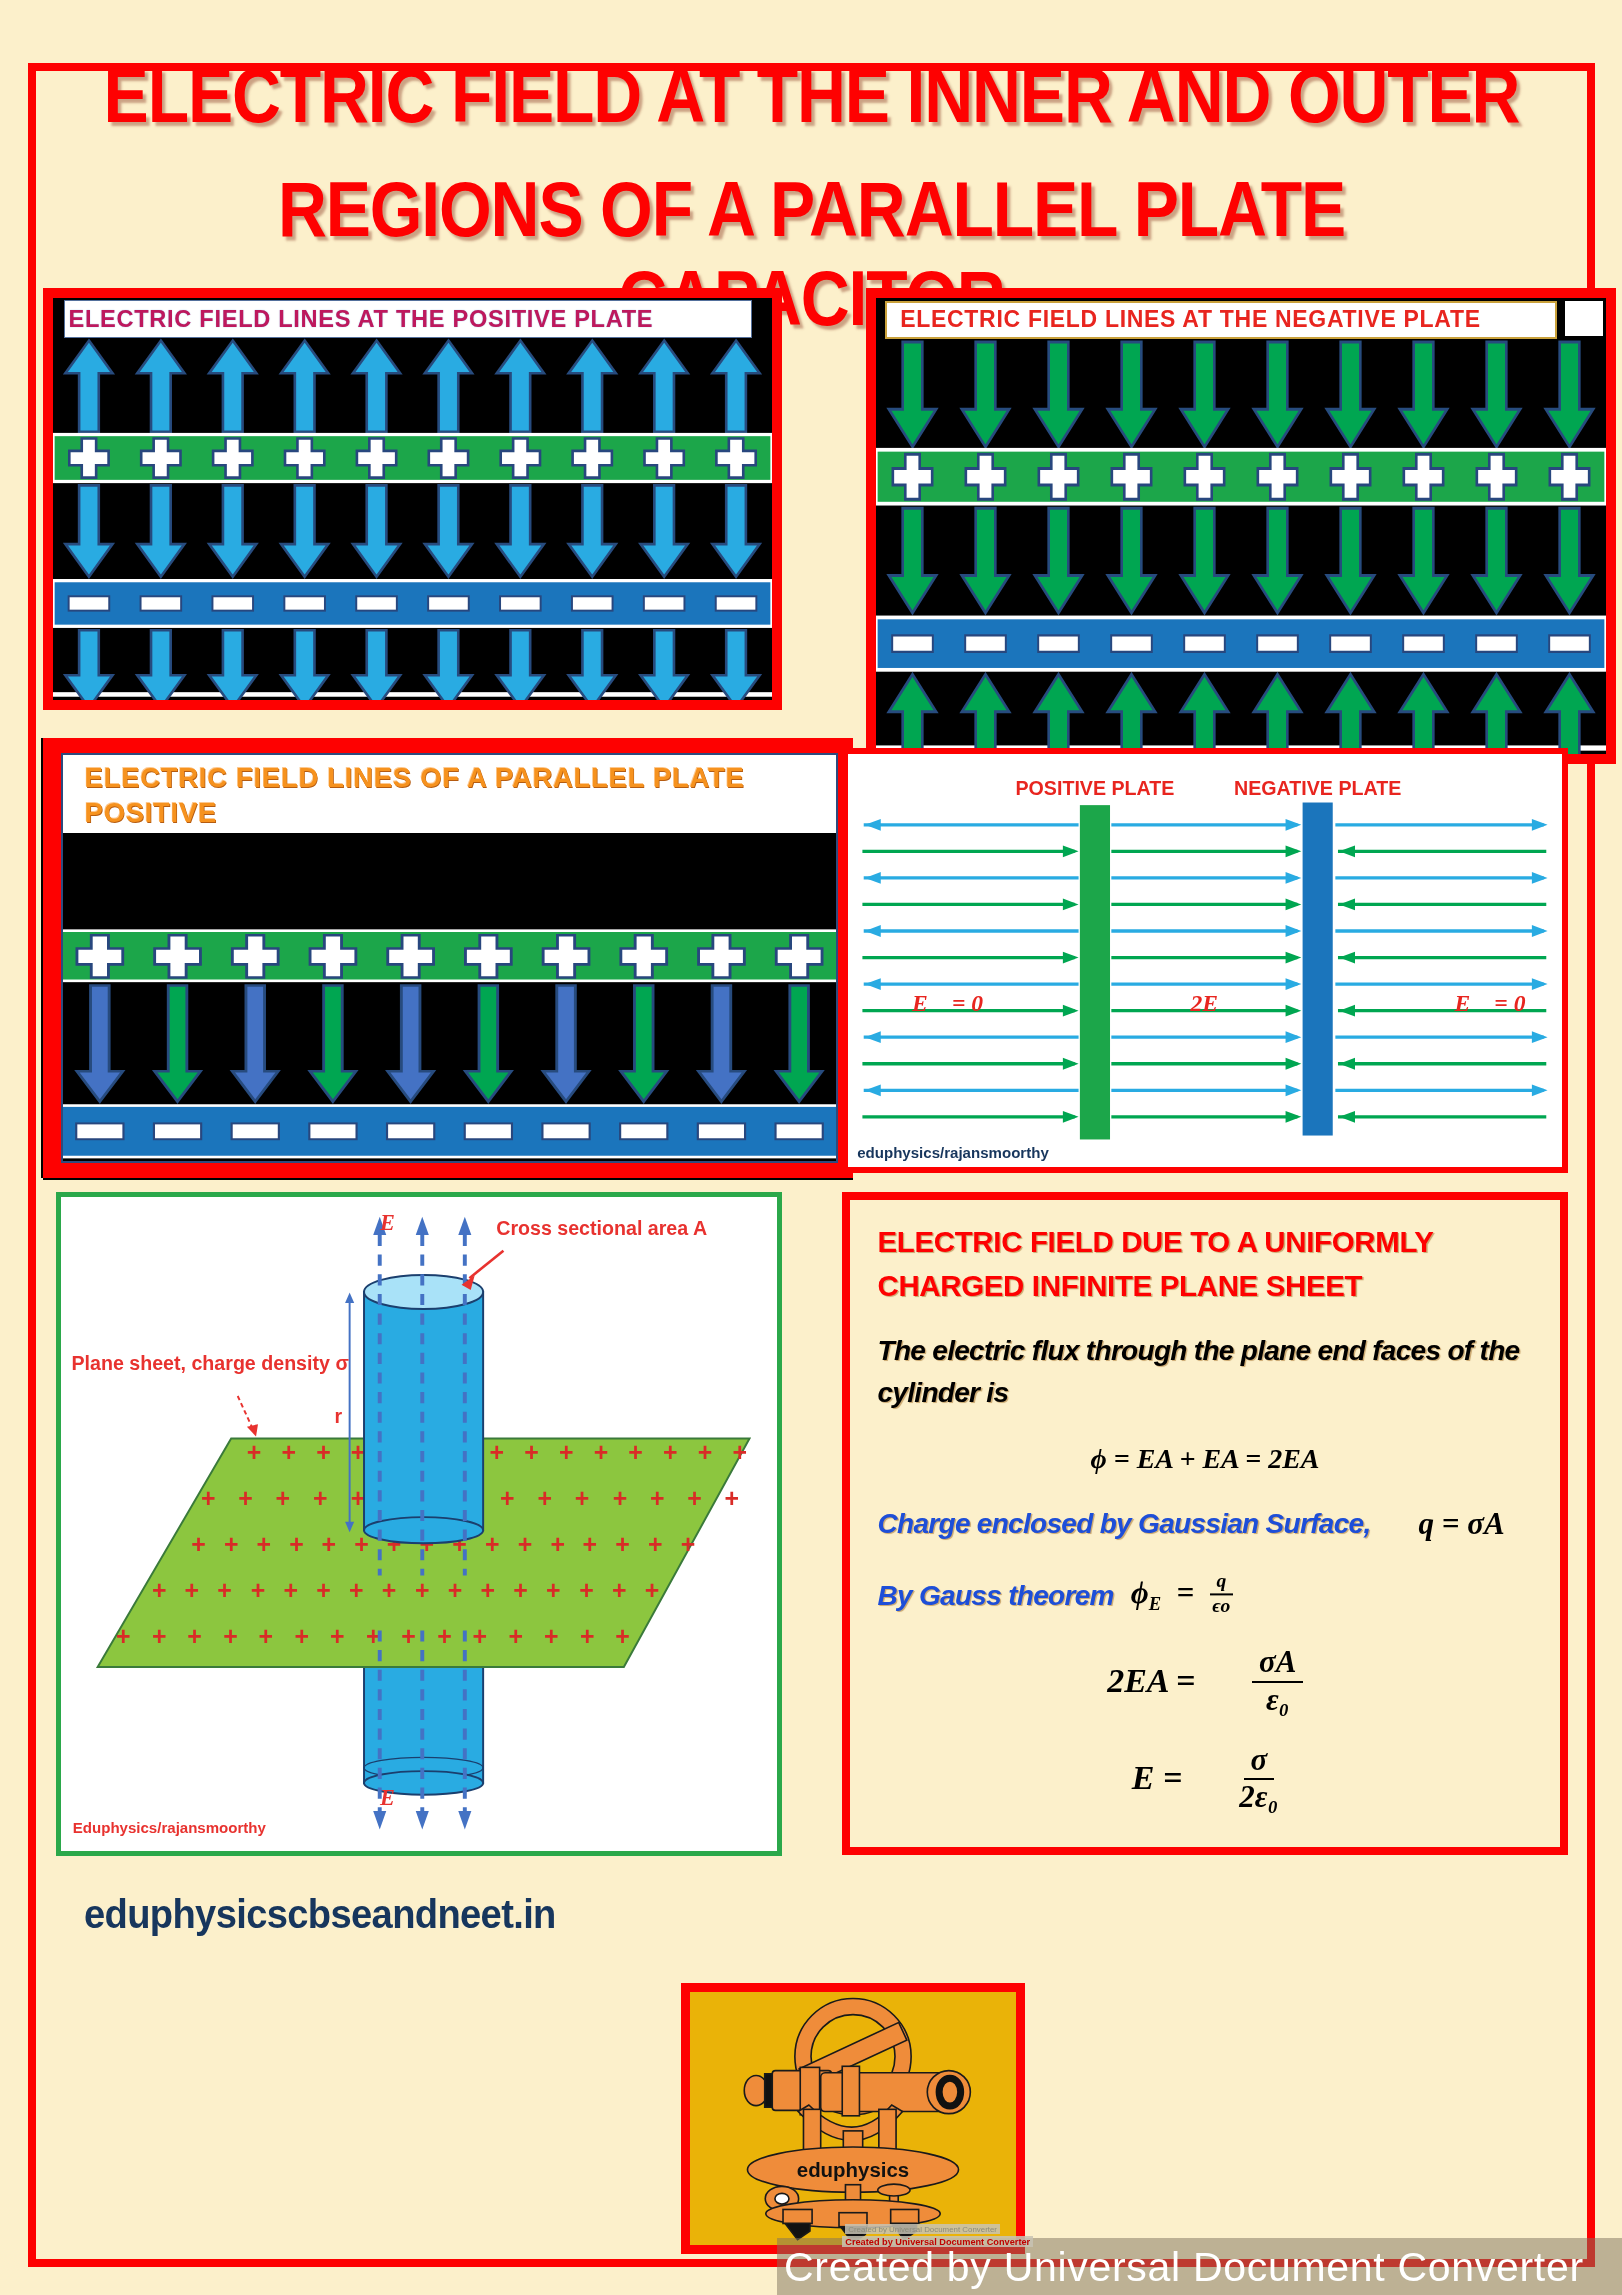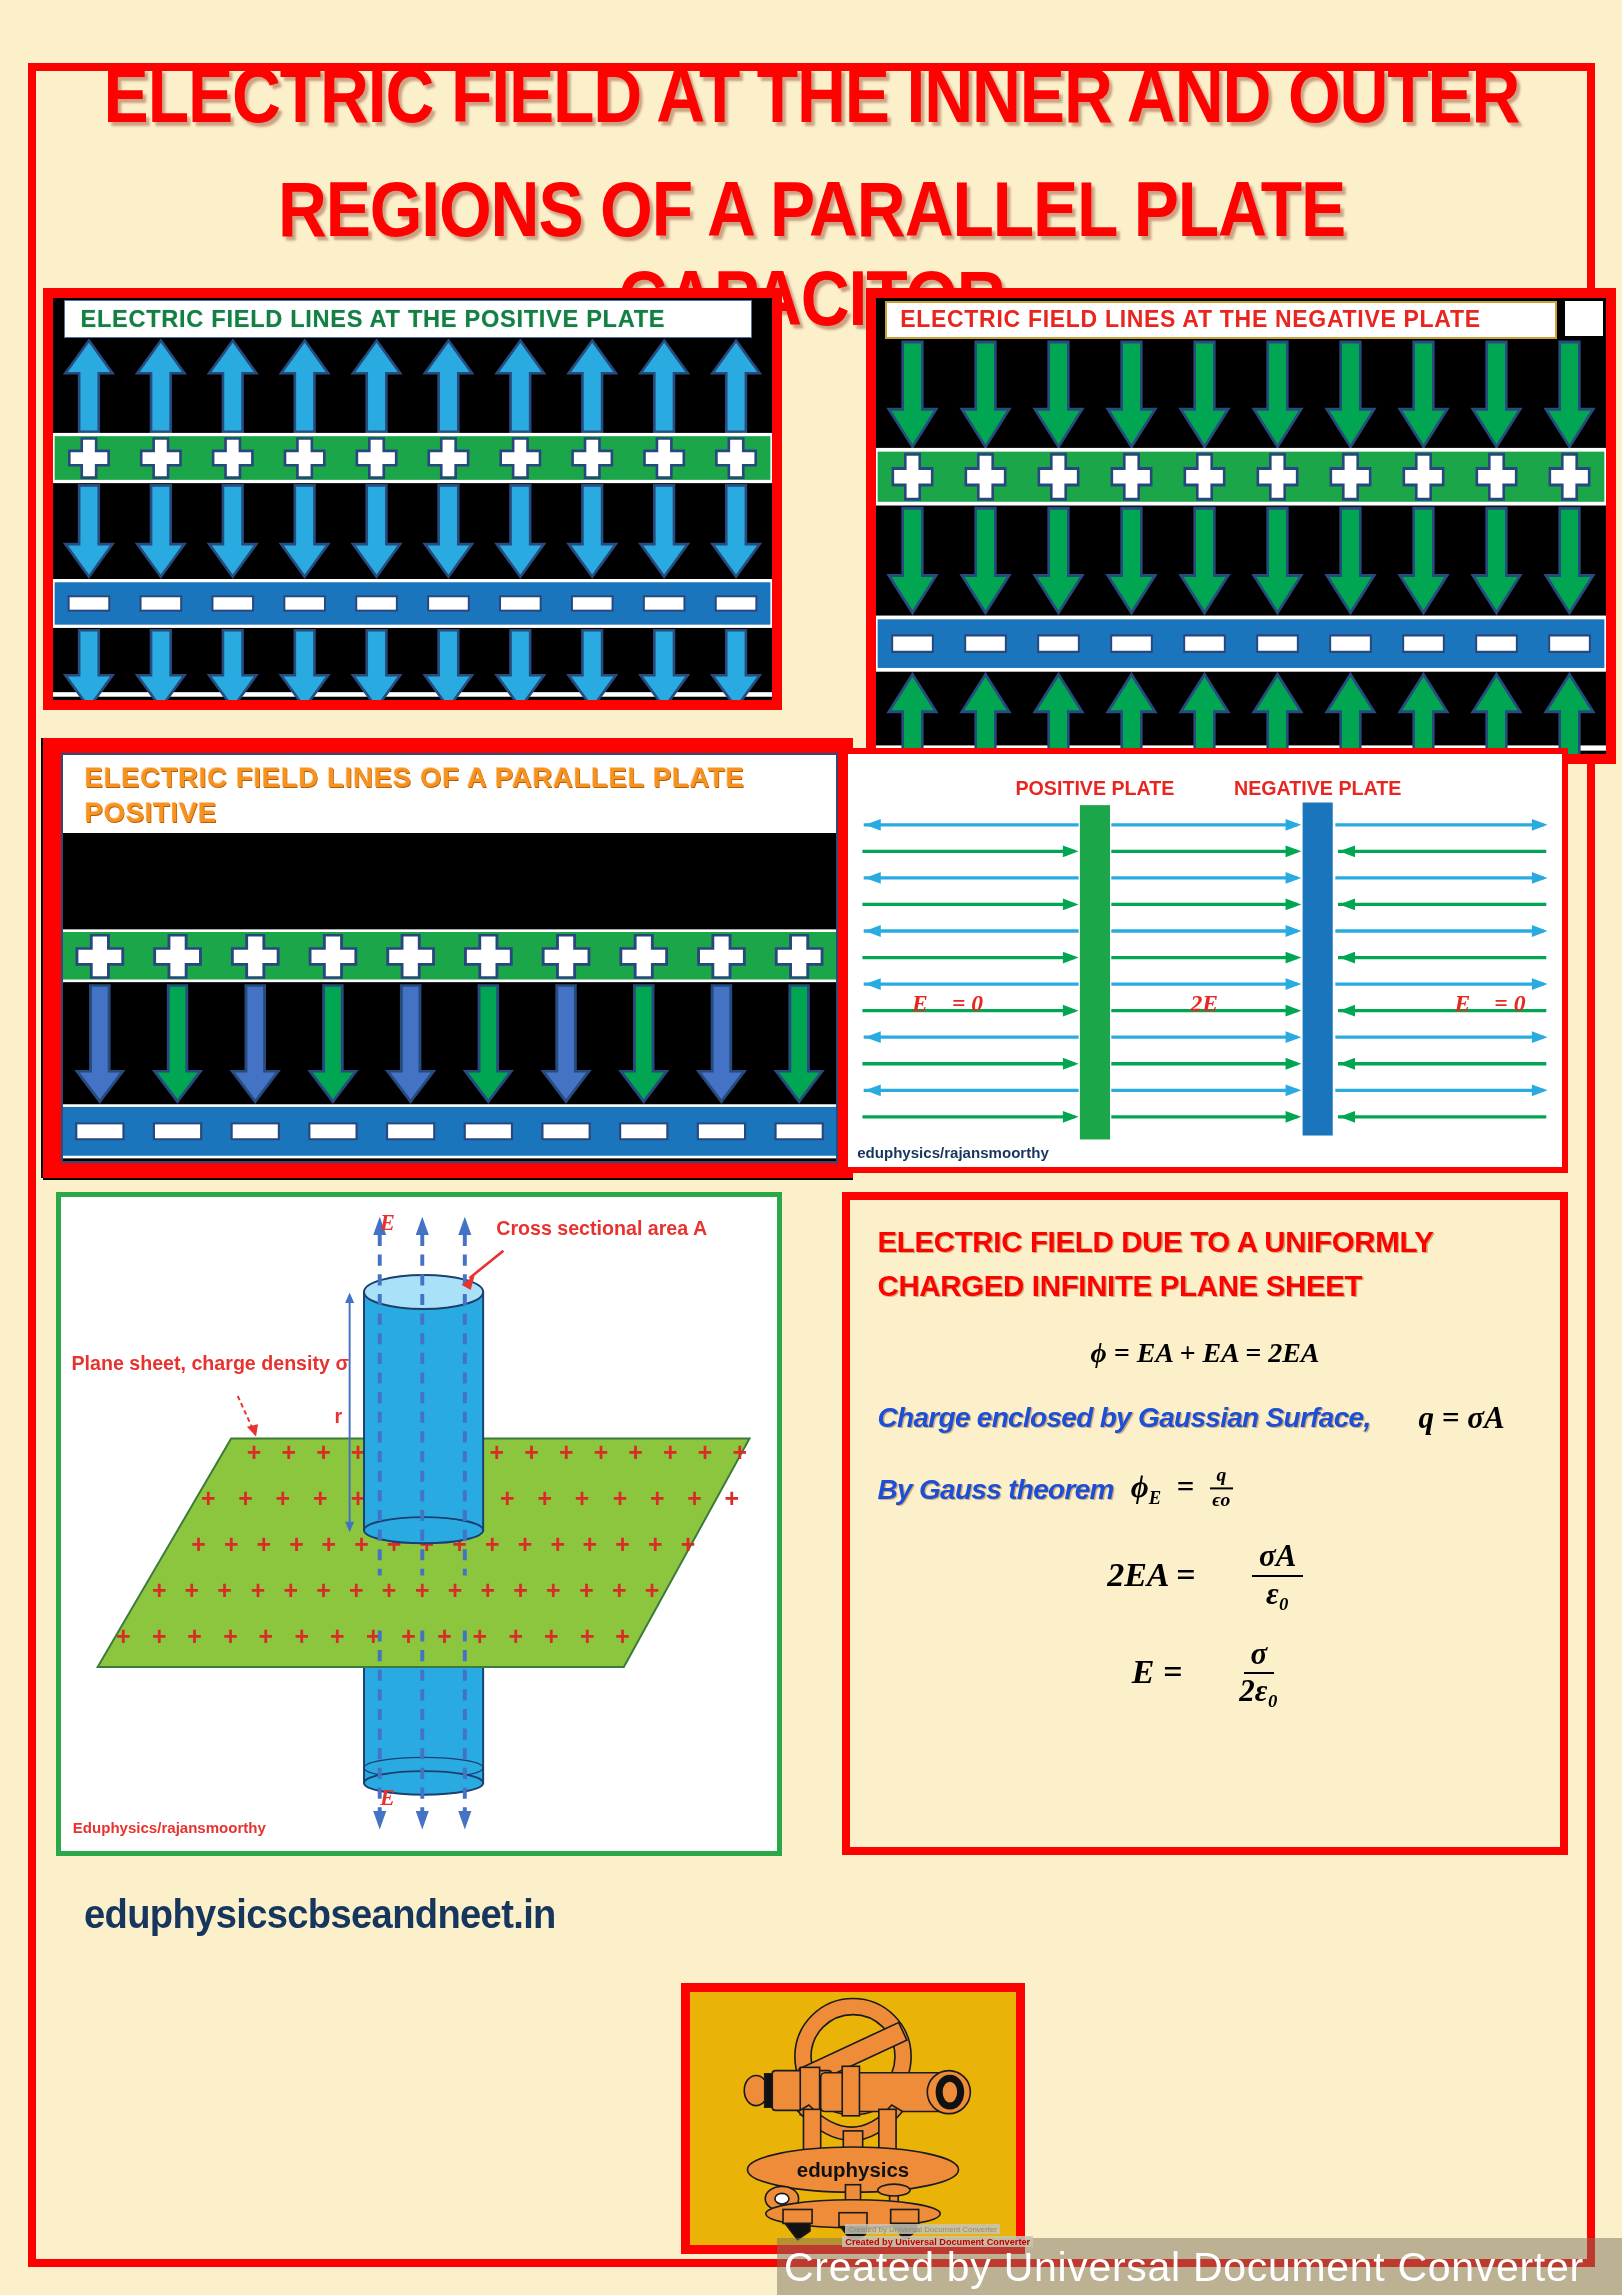--- a/index.html
+++ b/index.html
@@ -9,21 +9,21 @@
   .title { position:absolute; width:100%; text-align:center; color:#FE0101; font-weight:700;
            font-size:77px; letter-spacing:-1.3px; transform:scaleX(.88);
            text-shadow:3.9px 3.9px 2.6px rgba(130,45,25,.4); }
   .title.l1 { top:51px; } .title.l2 { top:165px; }
 
   .panel { position:absolute; }
   .fpanel { background:#000; border:10.5px solid #FE0101; display:flex; flex-direction:column; }
   .pos { left:43px; top:288px; width:739px; height:422px; }
   .neg { left:826px; top:288px; width:750px; height:476px;margin-left:40px; }
   .ptitle { height:38px; display:flex; align-items:center; font-weight:700; letter-spacing:0.7px; flex:0 0 auto; }
-  .pos-t { background:#fff; color:#15803d; font-size:23.6px; margin:2px 19.6px 0 10.5px; padding-left:16px;
+  .pos-t { background:#fff; color:#be185d; font-size:23.6px; margin:2px 19.6px 0 10.5px; padding-left:4px;
            border:1.3px solid #54709C; text-shadow:0 0 1.3px #9DC3E6; }
   .neg-t { background:#fff; color:#E8251F; font-size:23px; margin:2.6px 0 0 9.2px; width:92%; padding-left:13px;
            border:2px solid #C9A13B; }
   .neg-corner { position:absolute; right:2.6px; top:2.6px; width:38px; height:35px; background:#fff; }
   .fpanel svg, .cap svg { display:block; width:100%; flex:1 1 auto; }
 
   .cap { left:43px; top:738px; width:810px; height:440px; background:#000;
          border:15.7px solid #FE0101; border-left-width:18.3px; display:flex; flex-direction:column;
          box-shadow:-2px 0 0 #000, 0 2px 0 #000; }
   .cap-hairline { position:absolute; inset:0; border:2px solid #2E4B7E; pointer-events:none; z-index:5; }
@@ -475,20 +475,21 @@
       <text class="g-evec" x="512" y="928" text-anchor="middle">E⃗</text>
       <text class="g-red-label" x="665" y="58">Cross sectional area A</text>
       <text class="g-red-label" x="16" y="264">Plane sheet, charge density σ</text>
       <text class="g-red-label" x="418" y="346">r</text>
       <text class="g-cap" x="18" y="972">Eduphysics/rajansmoorthy</text>
     </svg>
   </section>
 
   <section class="panel deriv">
     <div class="deriv-title">ELECTRIC FIELD DUE TO A UNIFORMLY CHARGED INFINITE PLANE SHEET</div>
+    <div class="deriv-body">The electric flux through the plane end faces of the cylinder is</div>
     <div class="eq eq-center">ϕ = EA + EA = 2EA</div>
     <div class="mix-line">
       <span class="txt">Charge enclosed by Gaussian  Surface,</span>
       <span class="eq sp1">q = σA</span>
     </div>
     <div class="mix-line">
       <span class="txt">By Gauss theorem</span>
       <span class="eq sp2">
         <span>ϕ</span><sub>E</sub>
         &nbsp;<span>=</span>

